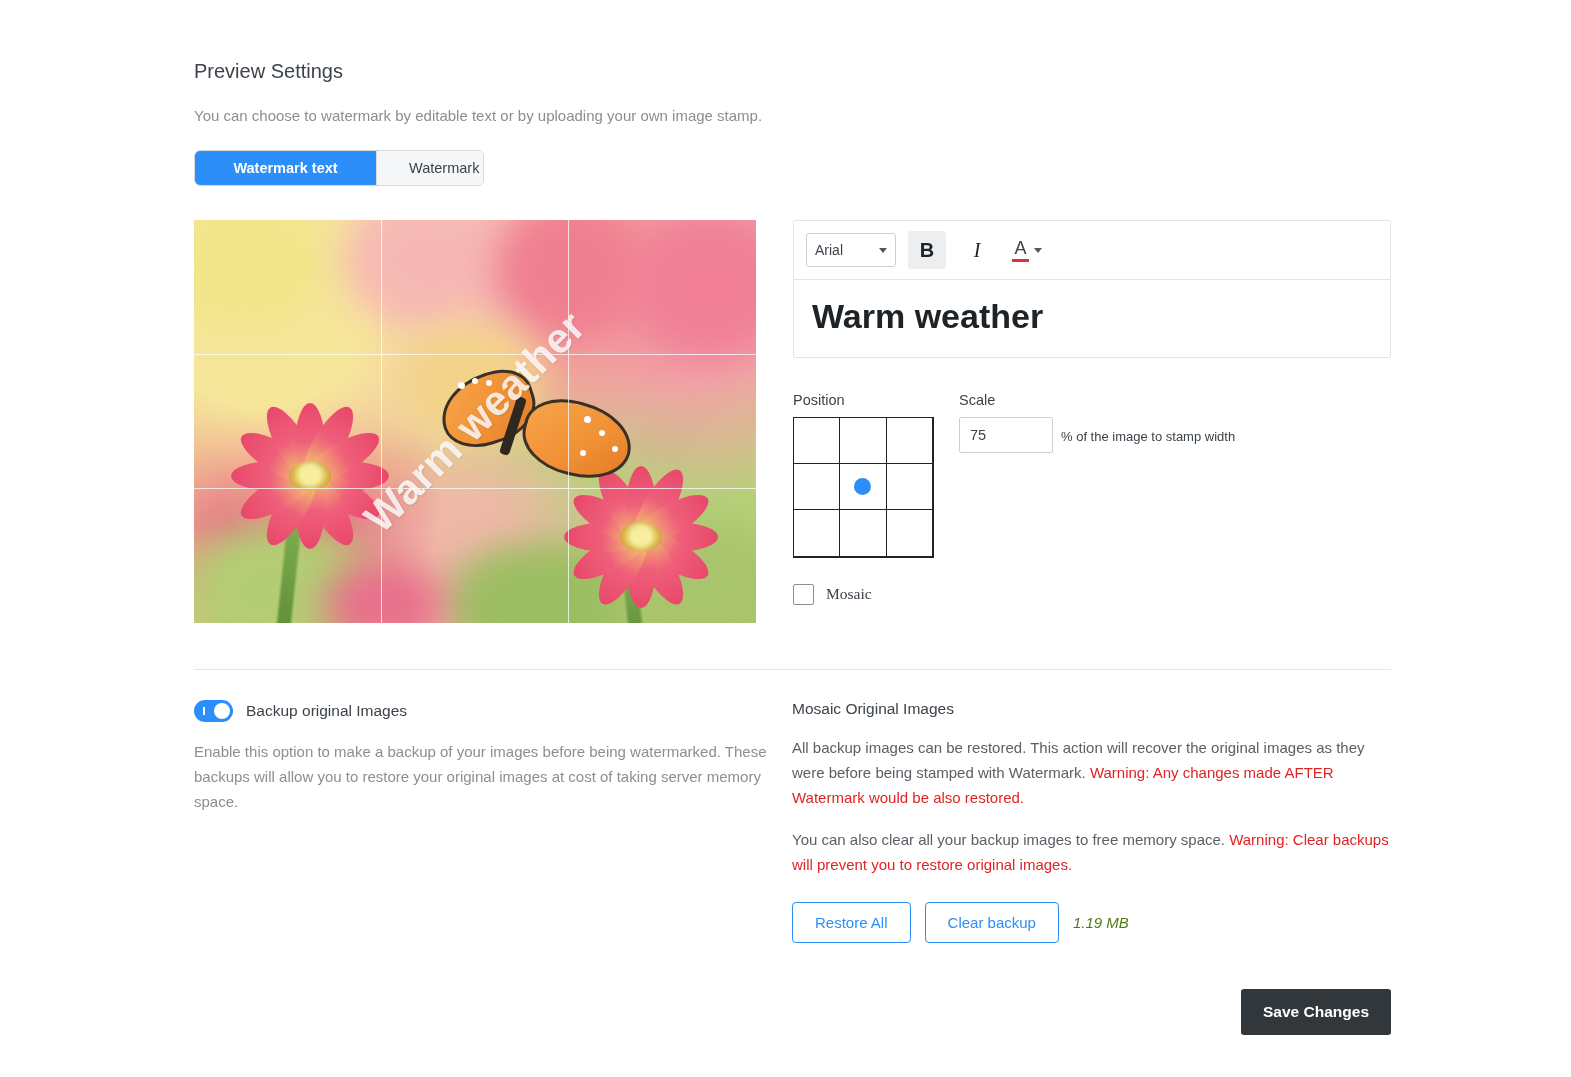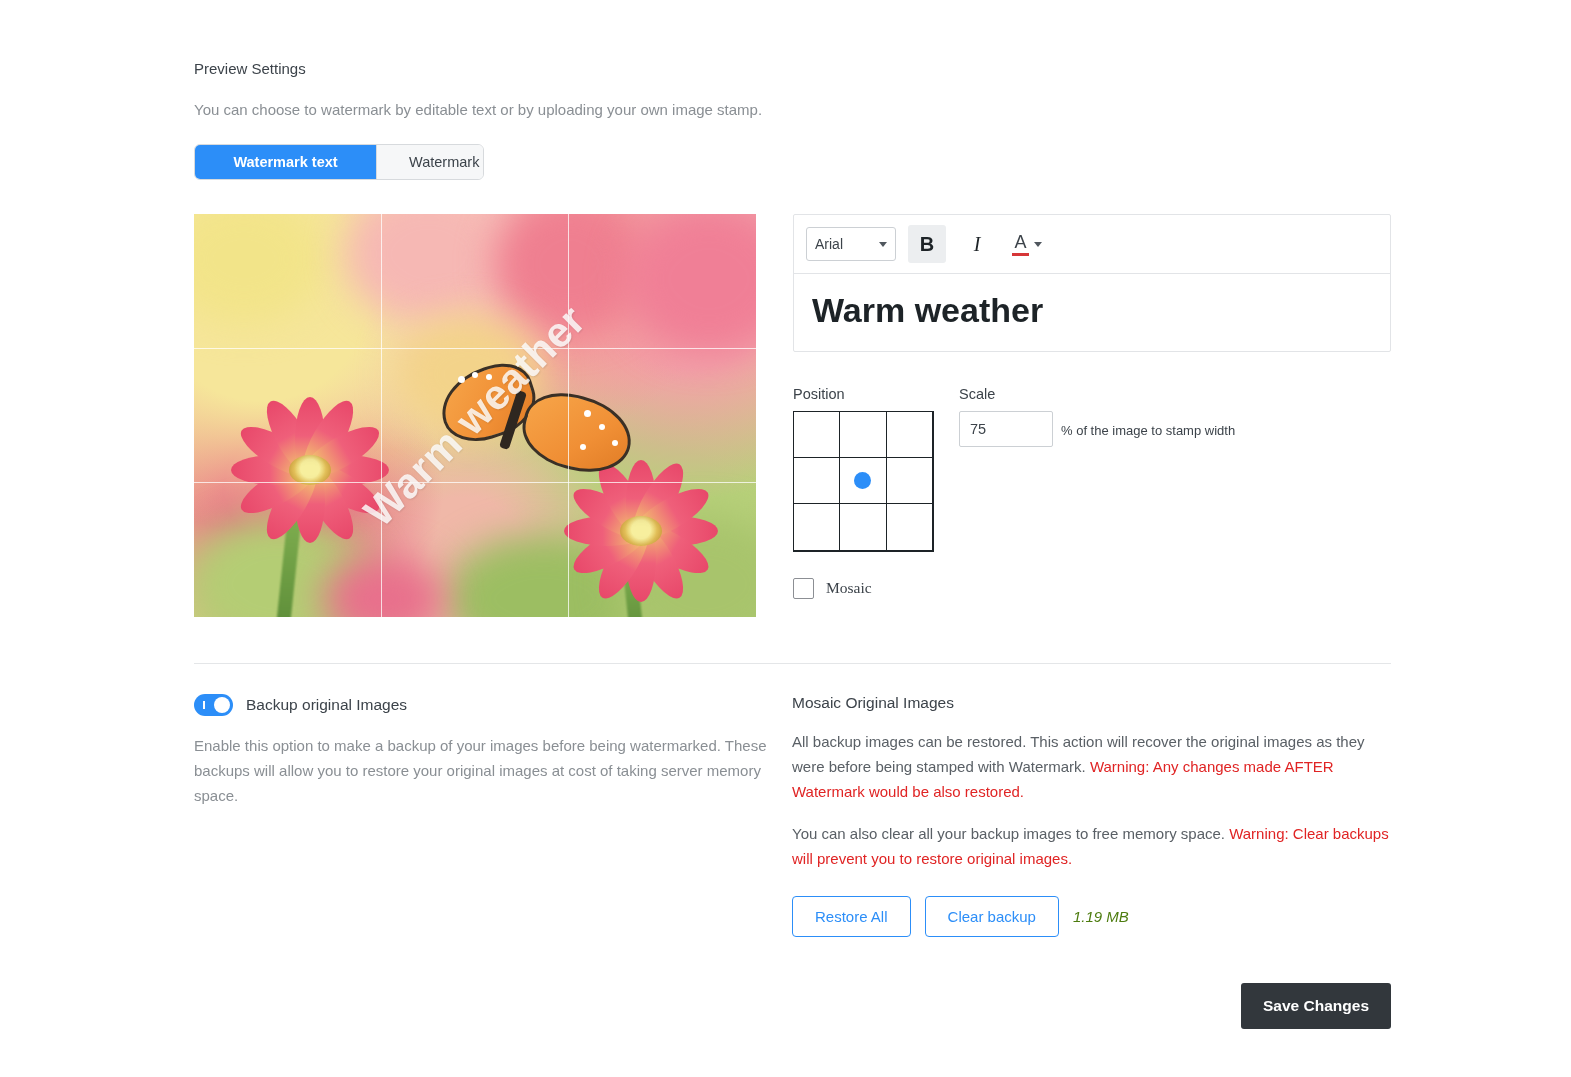--- a/index.html
+++ b/index.html
@@ -20,21 +20,21 @@
   }
   .content {
     position: absolute;
     left: 194px;
     top: 60px;
     width: 1197px;
   }
 
   
   .section-title {
-    font-size: 15px;
+    font-size: 20px;
     color: #3c434a;
     margin: 0 0 24px 0;
     font-weight: 400;
   }
   .section-desc {
     font-size: 15px;
     color: #8a8f94;
     margin: 0 0 26px 0;
     font-weight: 400;
   }

